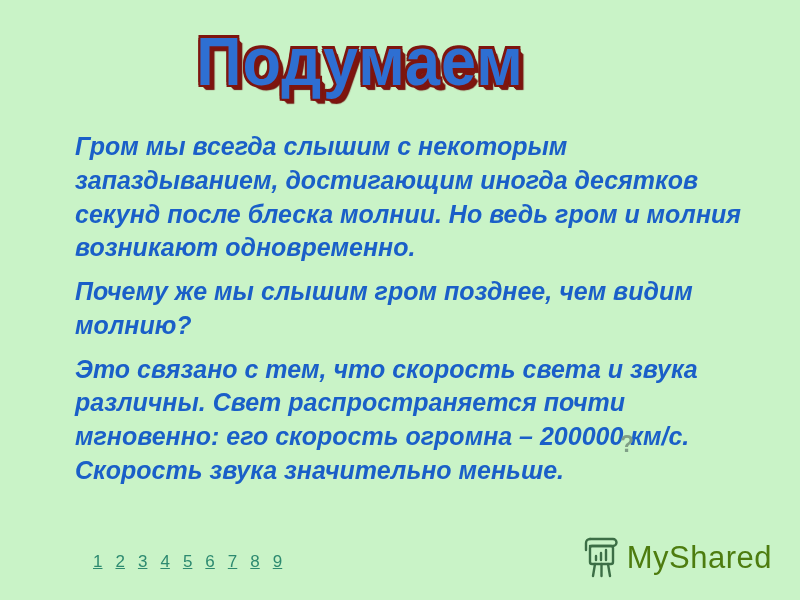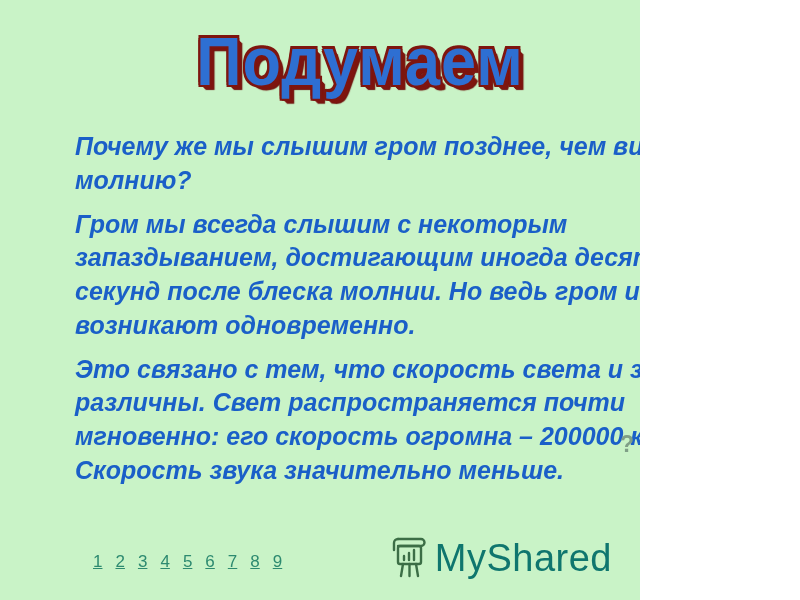--- a/index.html
+++ b/index.html
@@ -1,18 +1,18 @@
 <!DOCTYPE html>
 <html><head>
 <meta charset="utf-8">
 <style>
   html,body{margin:0;padding:0;}
   .slide{
     position:relative;
-    width:640px;height:600px;
+    width:800px;height:600px;
     background:#c9f3c7;
     overflow:hidden;
     font-family:"Liberation Sans",sans-serif;
   }
   .title{
     position:absolute;
     top:22px;left:160px;width:400px;
     margin:0;
     text-align:center;
     font-family:"Liberation Sans",sans-serif;
@@ -61,35 +61,35 @@
   .watermark{
     position:absolute;
     right:28px;top:536px;
     display:flex;
     align-items:center;
     gap:7px;
     color:#3c6e46;
     cursor:pointer;
   }
   .watermark .brand{
-    font-size:38px;
+    font-size:31px;
     letter-spacing:0.5px;
-    color:#0f766e;
+    color:#4d7c0f;
   }
 </style>
 </head>
 <body>
 
 <div class="slide">
 
   <h1 class="title">Подумаем</h1>
 
   <div class="content">
+    <p>Гром мы всегда слышим с некоторым запаздыванием, достигающим иногда десятков секунд после блеска молнии. Но ведь гром и молния возникают одновременно.</p>
     <p>Почему же мы слышим гром позднее, чем видим молнию?</p>
-    <p>Гром мы всегда слышим с некоторым запаздыванием, достигающим иногда десятков секунд после блеска молнии. Но ведь гром и молния возникают одновременно.</p>
     <p>Это связано с тем, что скорость света и звука различны. Свет распространяется почти мгновенно: его скорость огромна – 200000 км/с. Скорость звука значительно меньше.</p>
   </div>
 
   <span class="hint-q">?</span>
 
   <nav class="pager">
     <a>1</a>
     <a>2</a>
     <a>3</a>
     <a>4</a>

